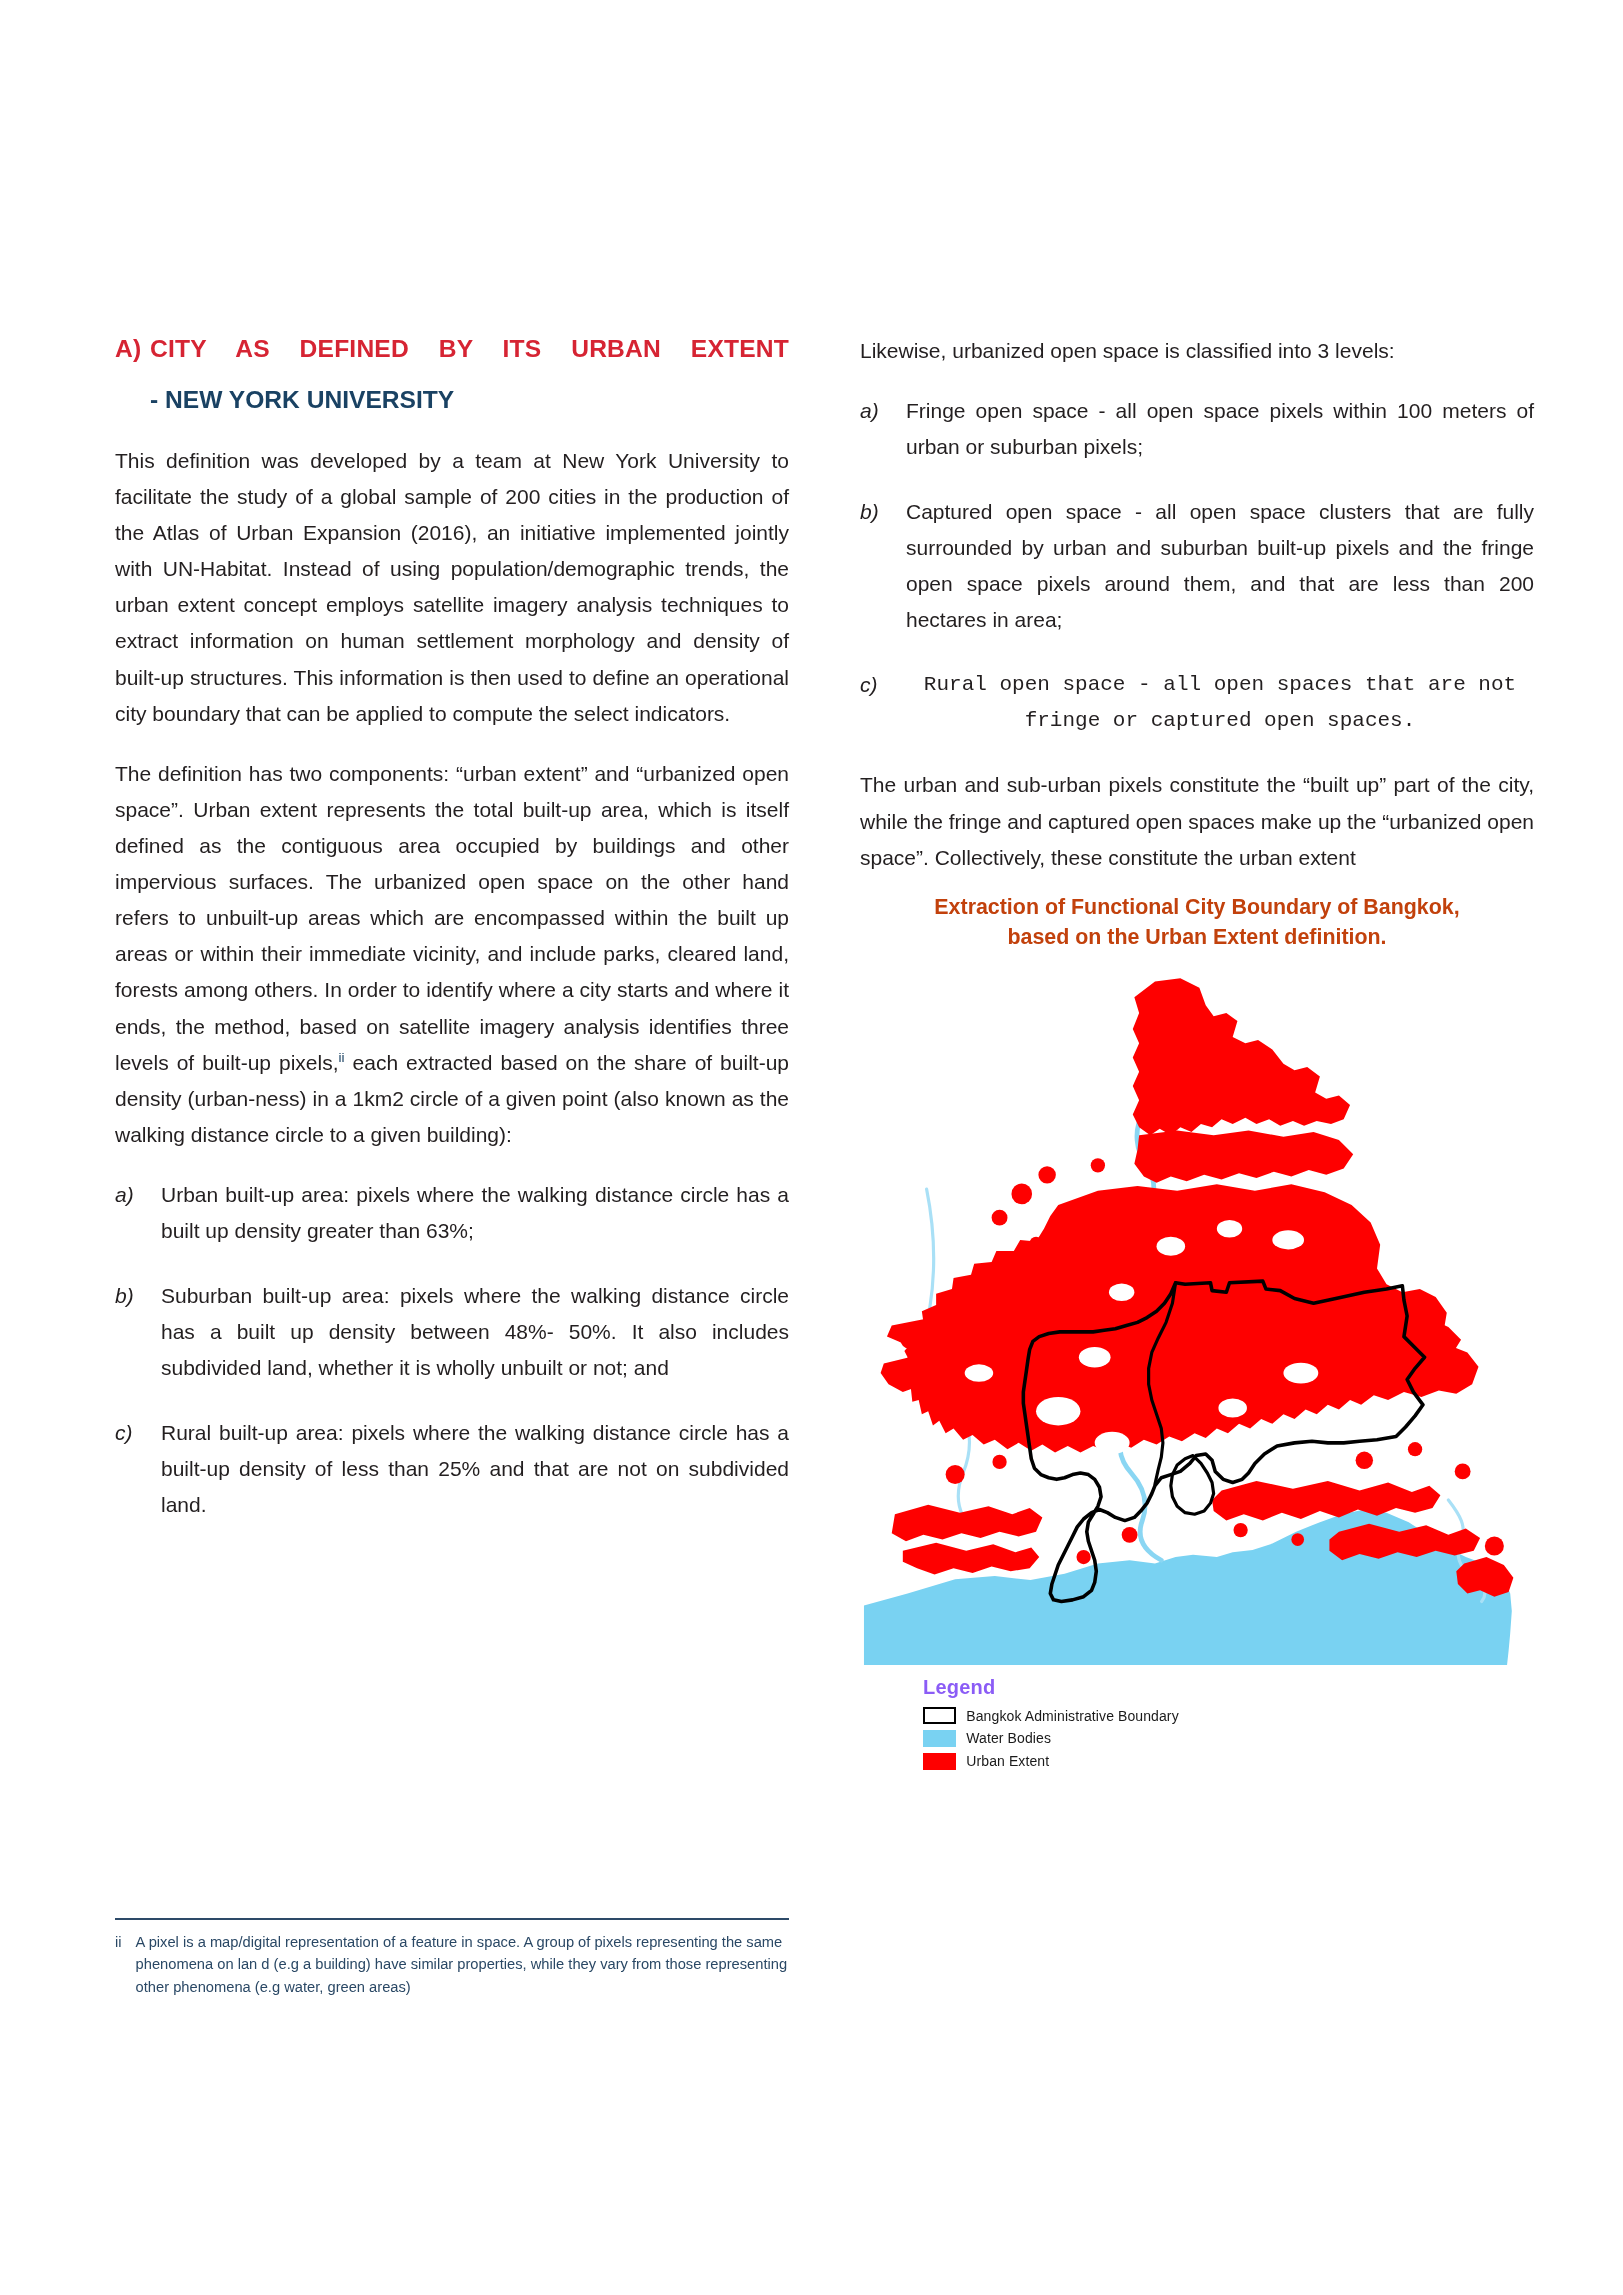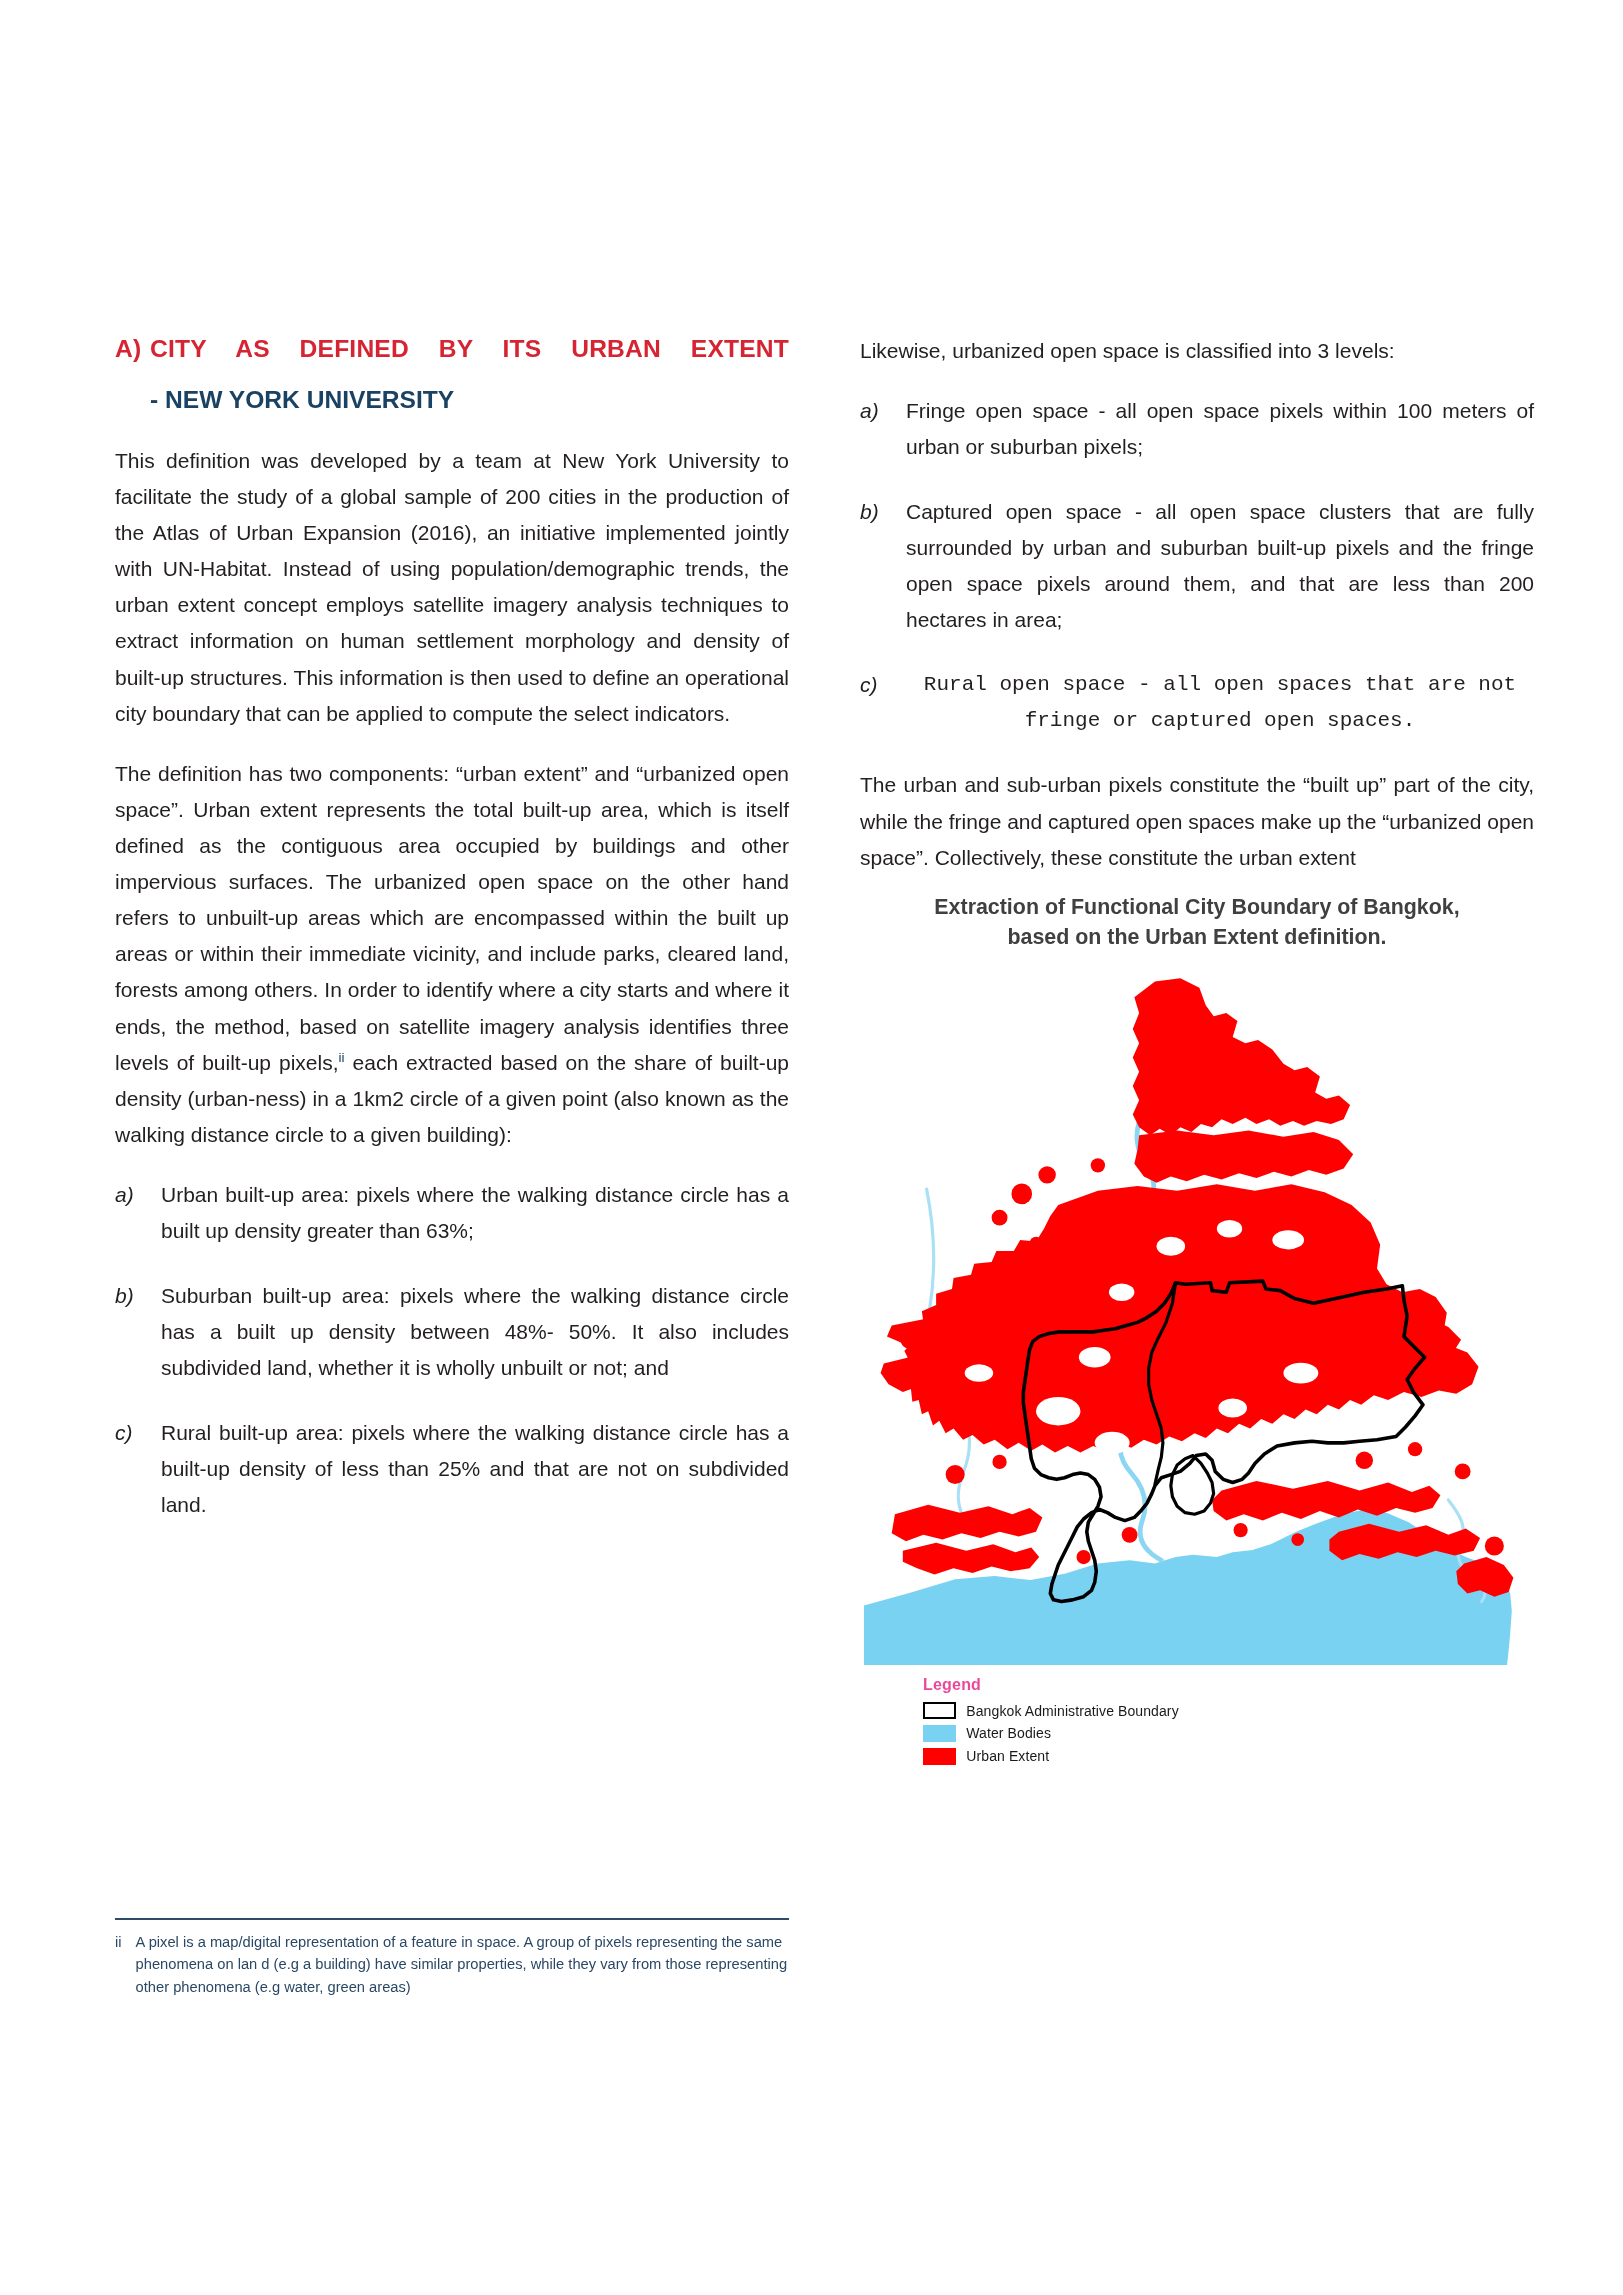--- a/index.html
+++ b/index.html
@@ -138,21 +138,21 @@
 
   
   .figure {
     margin-top: 4.8px;
   }
   .fig-caption {
     font-size: 21.4px;
     font-weight: bold;
     line-height: 1.42;
     text-align: center;
-    color: #404040;
+    color: #c2410c;
     margin: 0 auto 14.3px auto;
     width: 642px;
   }
   .map-wrap {
     position: relative;
     width: 674px;
     height: 824px;
   }
   .map-svg {
     display: block;
@@ -161,23 +161,23 @@
   }
 
   
   .legend {
     position: absolute;
     left: 63px;
     top: 709px;
     width: 341px;
   }
   .legend-title {
-    font-size: 16px;
+    font-size: 20px;
     font-weight: bold;
-    color: #ec4899;
+    color: #8b5cf6;
     margin: 0 0 8px 0;
     letter-spacing: 0.2px;
   }
   .legend-row {
     display: flex;
     align-items: center;
     margin-bottom: 5.5px;
   }
   .swatch {
     width: 33px;

